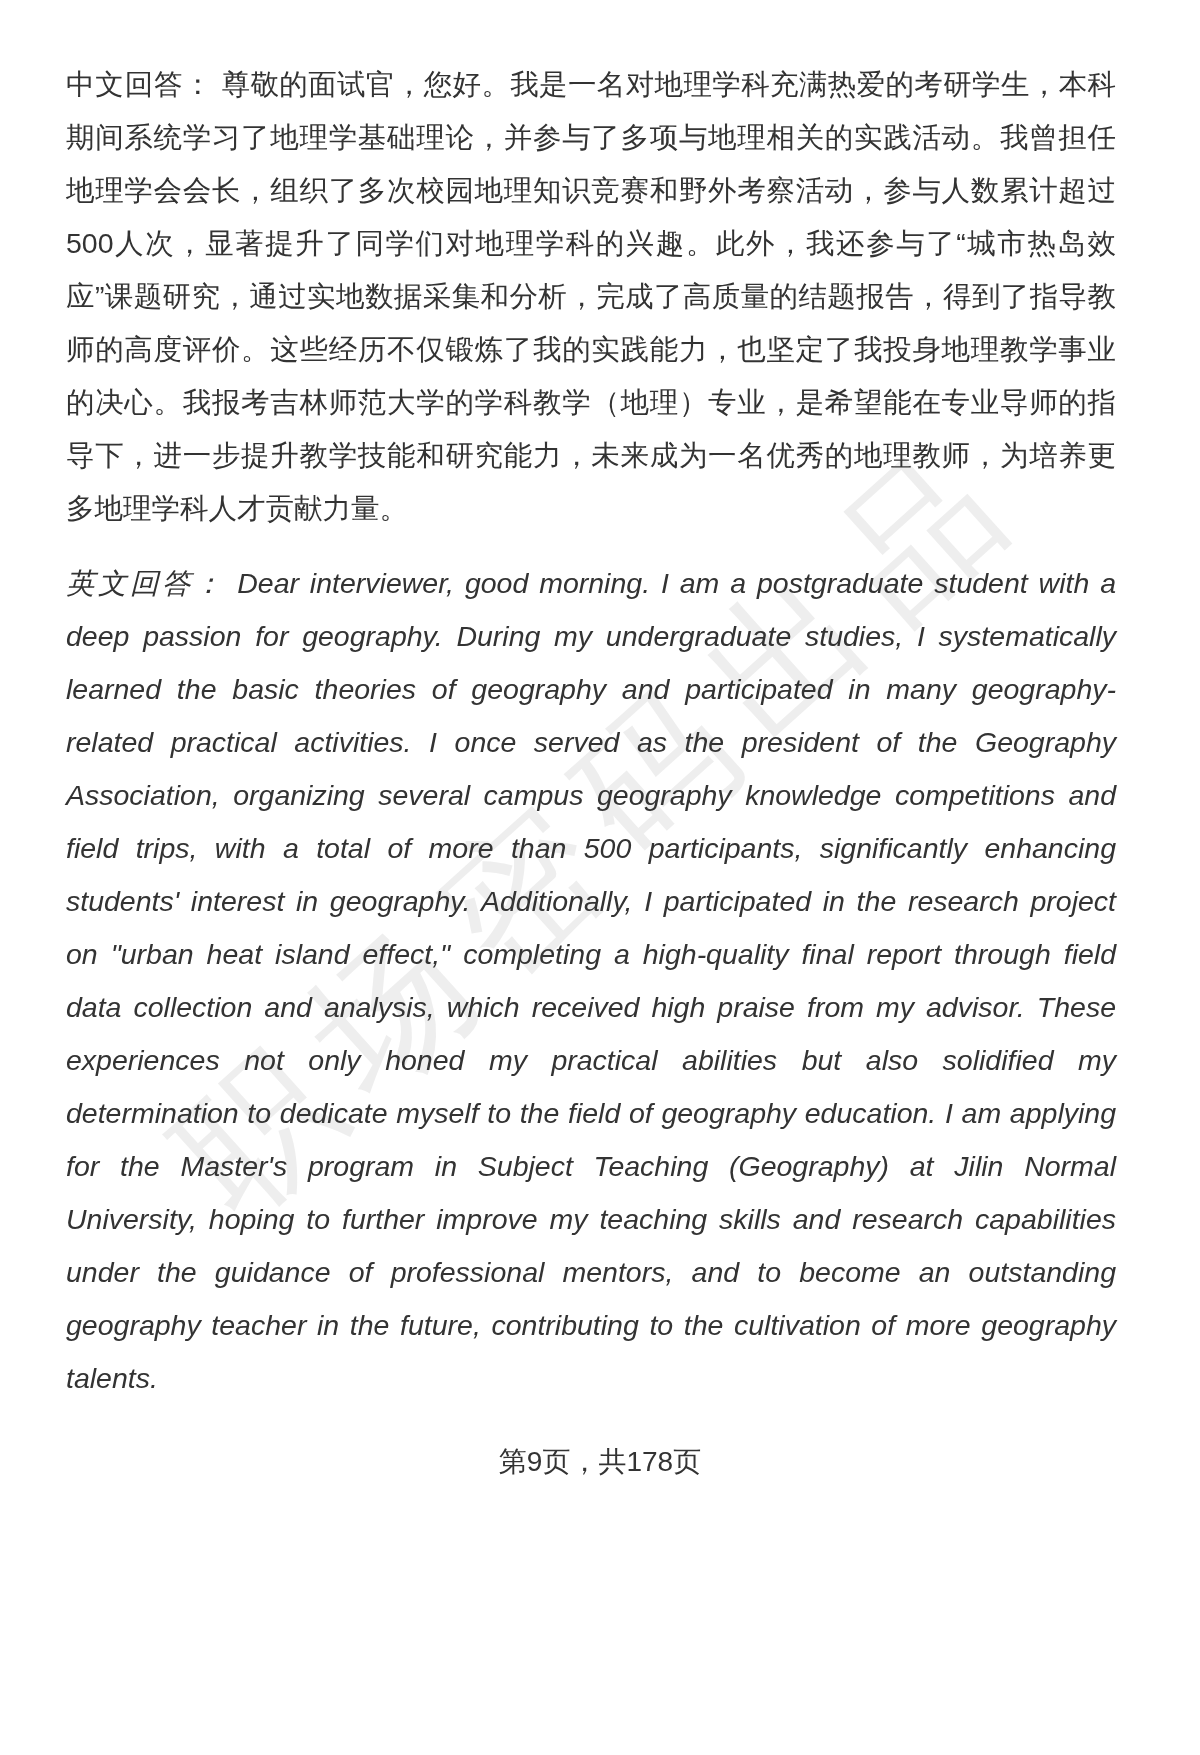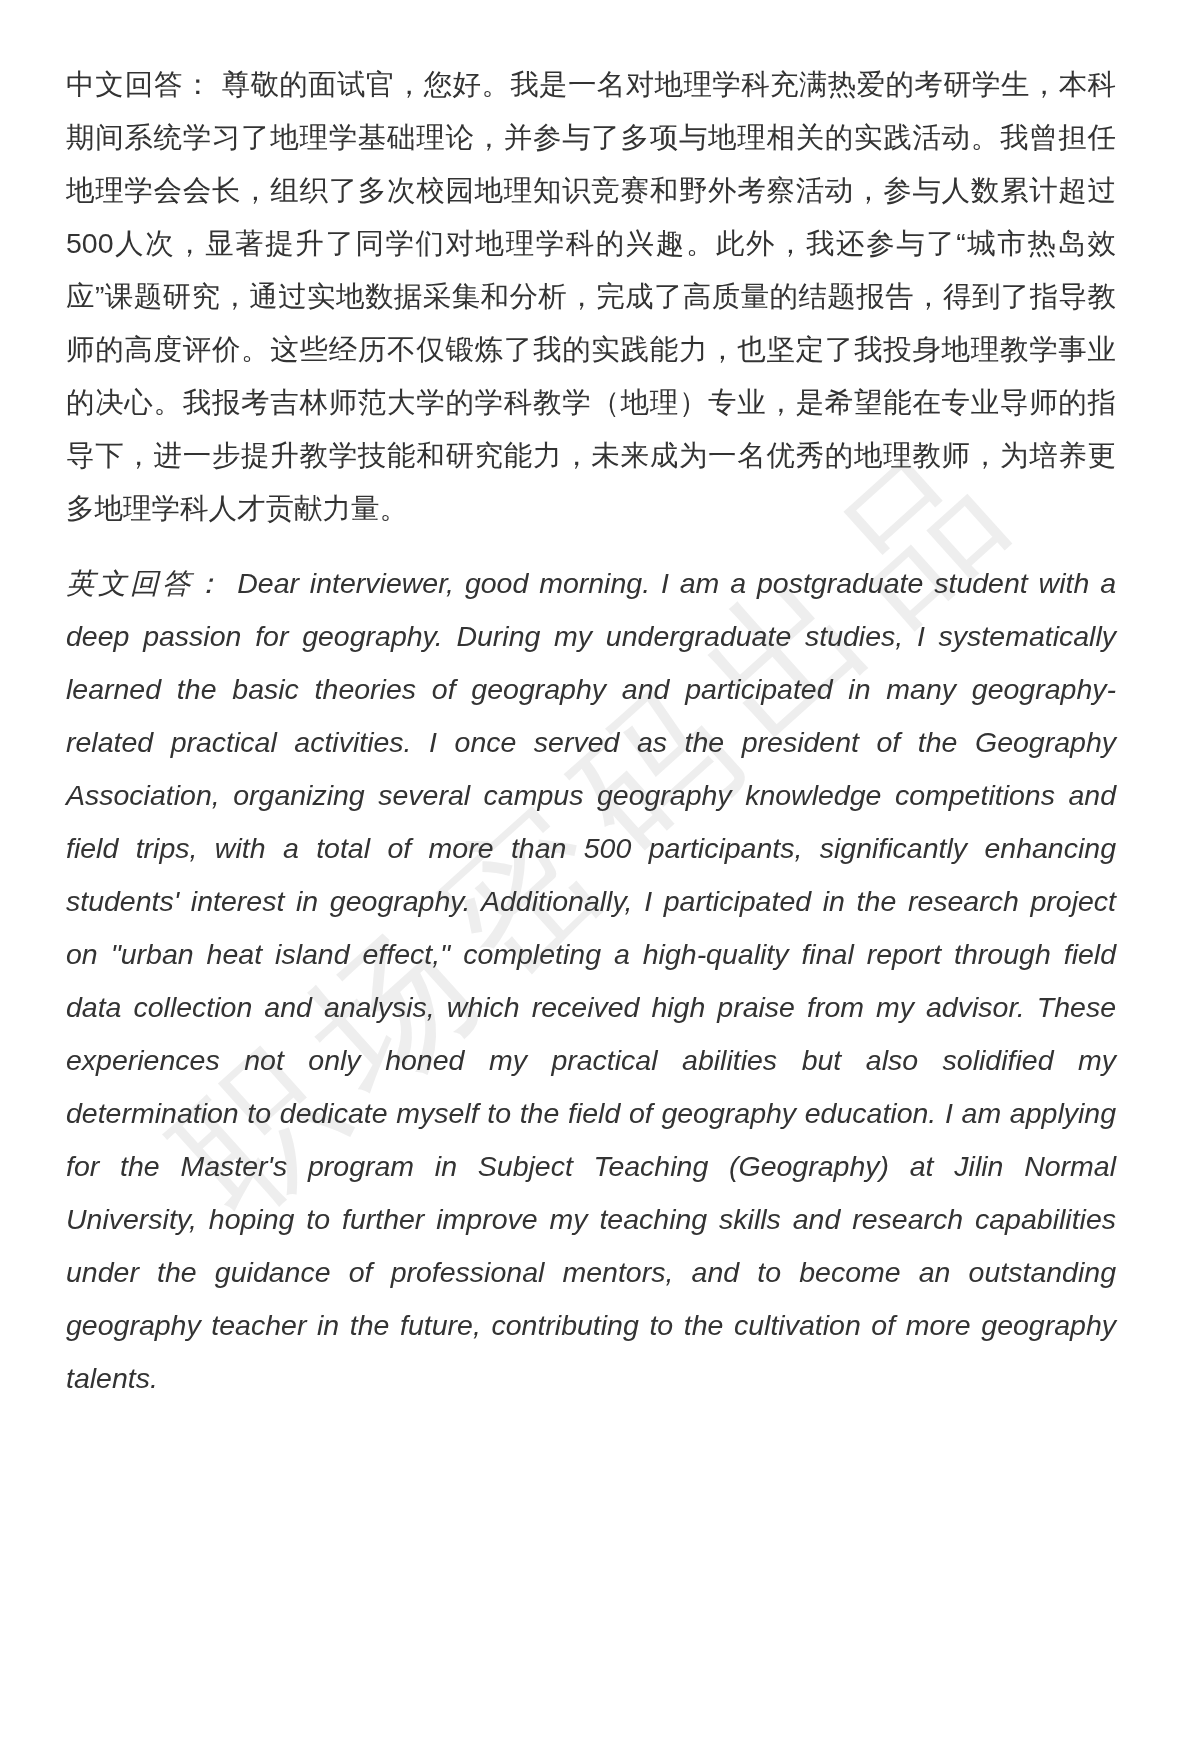--- a/index.html
+++ b/index.html
@@ -81,14 +81,15 @@
     <p class="para">
       <span class="para-label label-gap">中文回答：</span><span>尊敬的面试官，您好。我是一名对地理学科充满热爱的考研学生，本科期间系统学习了地理学基础理论，并参与了多项与地理相关的实践活动。我曾担任地理学会会长，组织了多次校园地理知识竞赛和野外考察活动，参与人数累计超过500人次，显著提升了同学们对地理学科的兴趣。此外，我还参与了“城市热岛效应”课题研究，通过实地数据采集和分析，完成了高质量的结题报告，得到了指导教师的高度评价。这些经历不仅锻炼了我的实践能力，也坚定了我投身地理教学事业的决心。我报考吉林师范大学的学科教学（地理）专业，是希望能在专业导师的指导下，进一步提升教学技能和研究能力，未来成为一名优秀的地理教师，为培养更多地理学科人才贡献力量。</span>
     </p>
 
     <p class="para">
       <span class="para-label label-gap">英文回答：</span><span>Dear interviewer, good morning. I am a postgraduate student with a deep passion for geography. During my undergraduate studies, I systematically learned the basic theories of geography and participated in many geography-related practical activities. I once served as the president of the Geography Association, organizing several campus geography knowledge competitions and field trips, with a total of more than 500 participants, significantly enhancing students' interest in geography. Additionally, I participated in the research project on "urban heat island effect," completing a high-quality final report through field data collection and analysis, which received high praise from my advisor. These experiences not only honed my practical abilities but also solidified my determination to dedicate myself to the field of geography education. I am applying for the Master's program in Subject Teaching (Geography) at Jilin Normal University, hoping to further improve my teaching skills and research capabilities under the guidance of professional mentors, and to become an outstanding geography teacher in the future, contributing to the cultivation of more geography talents.</span>
     </p>
 
   </div>
 
+  <div class="footer">第9页，共178页</div>
 
 </div>
 
 </body></html>

